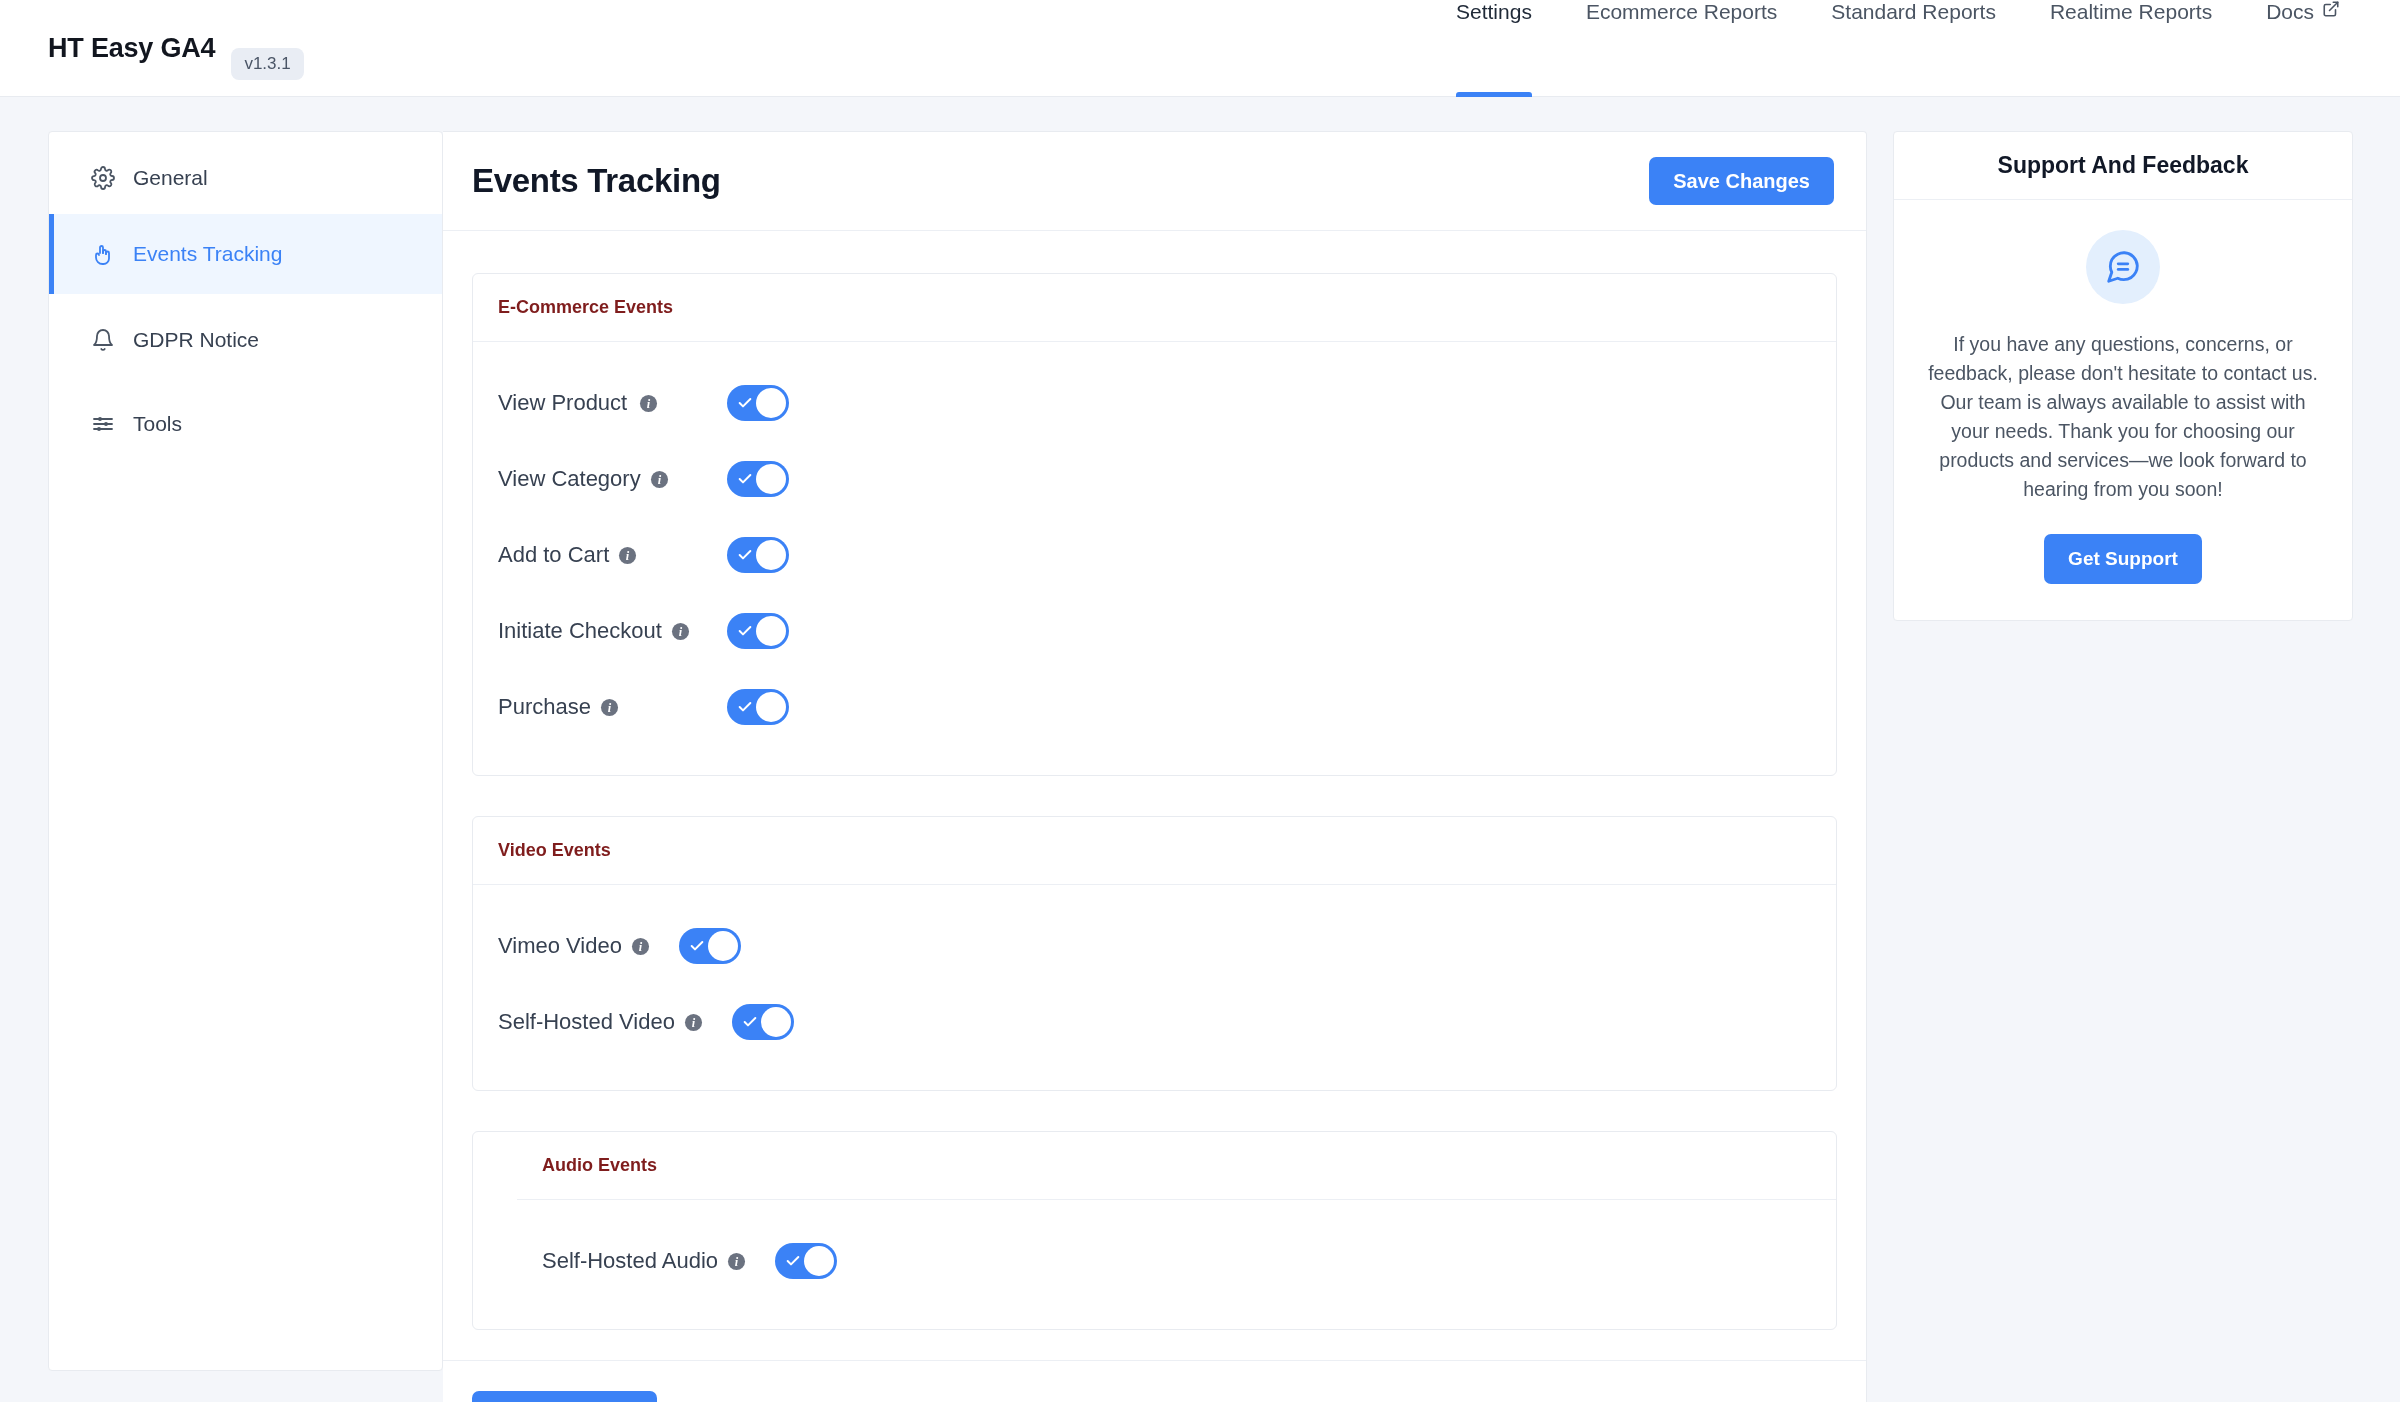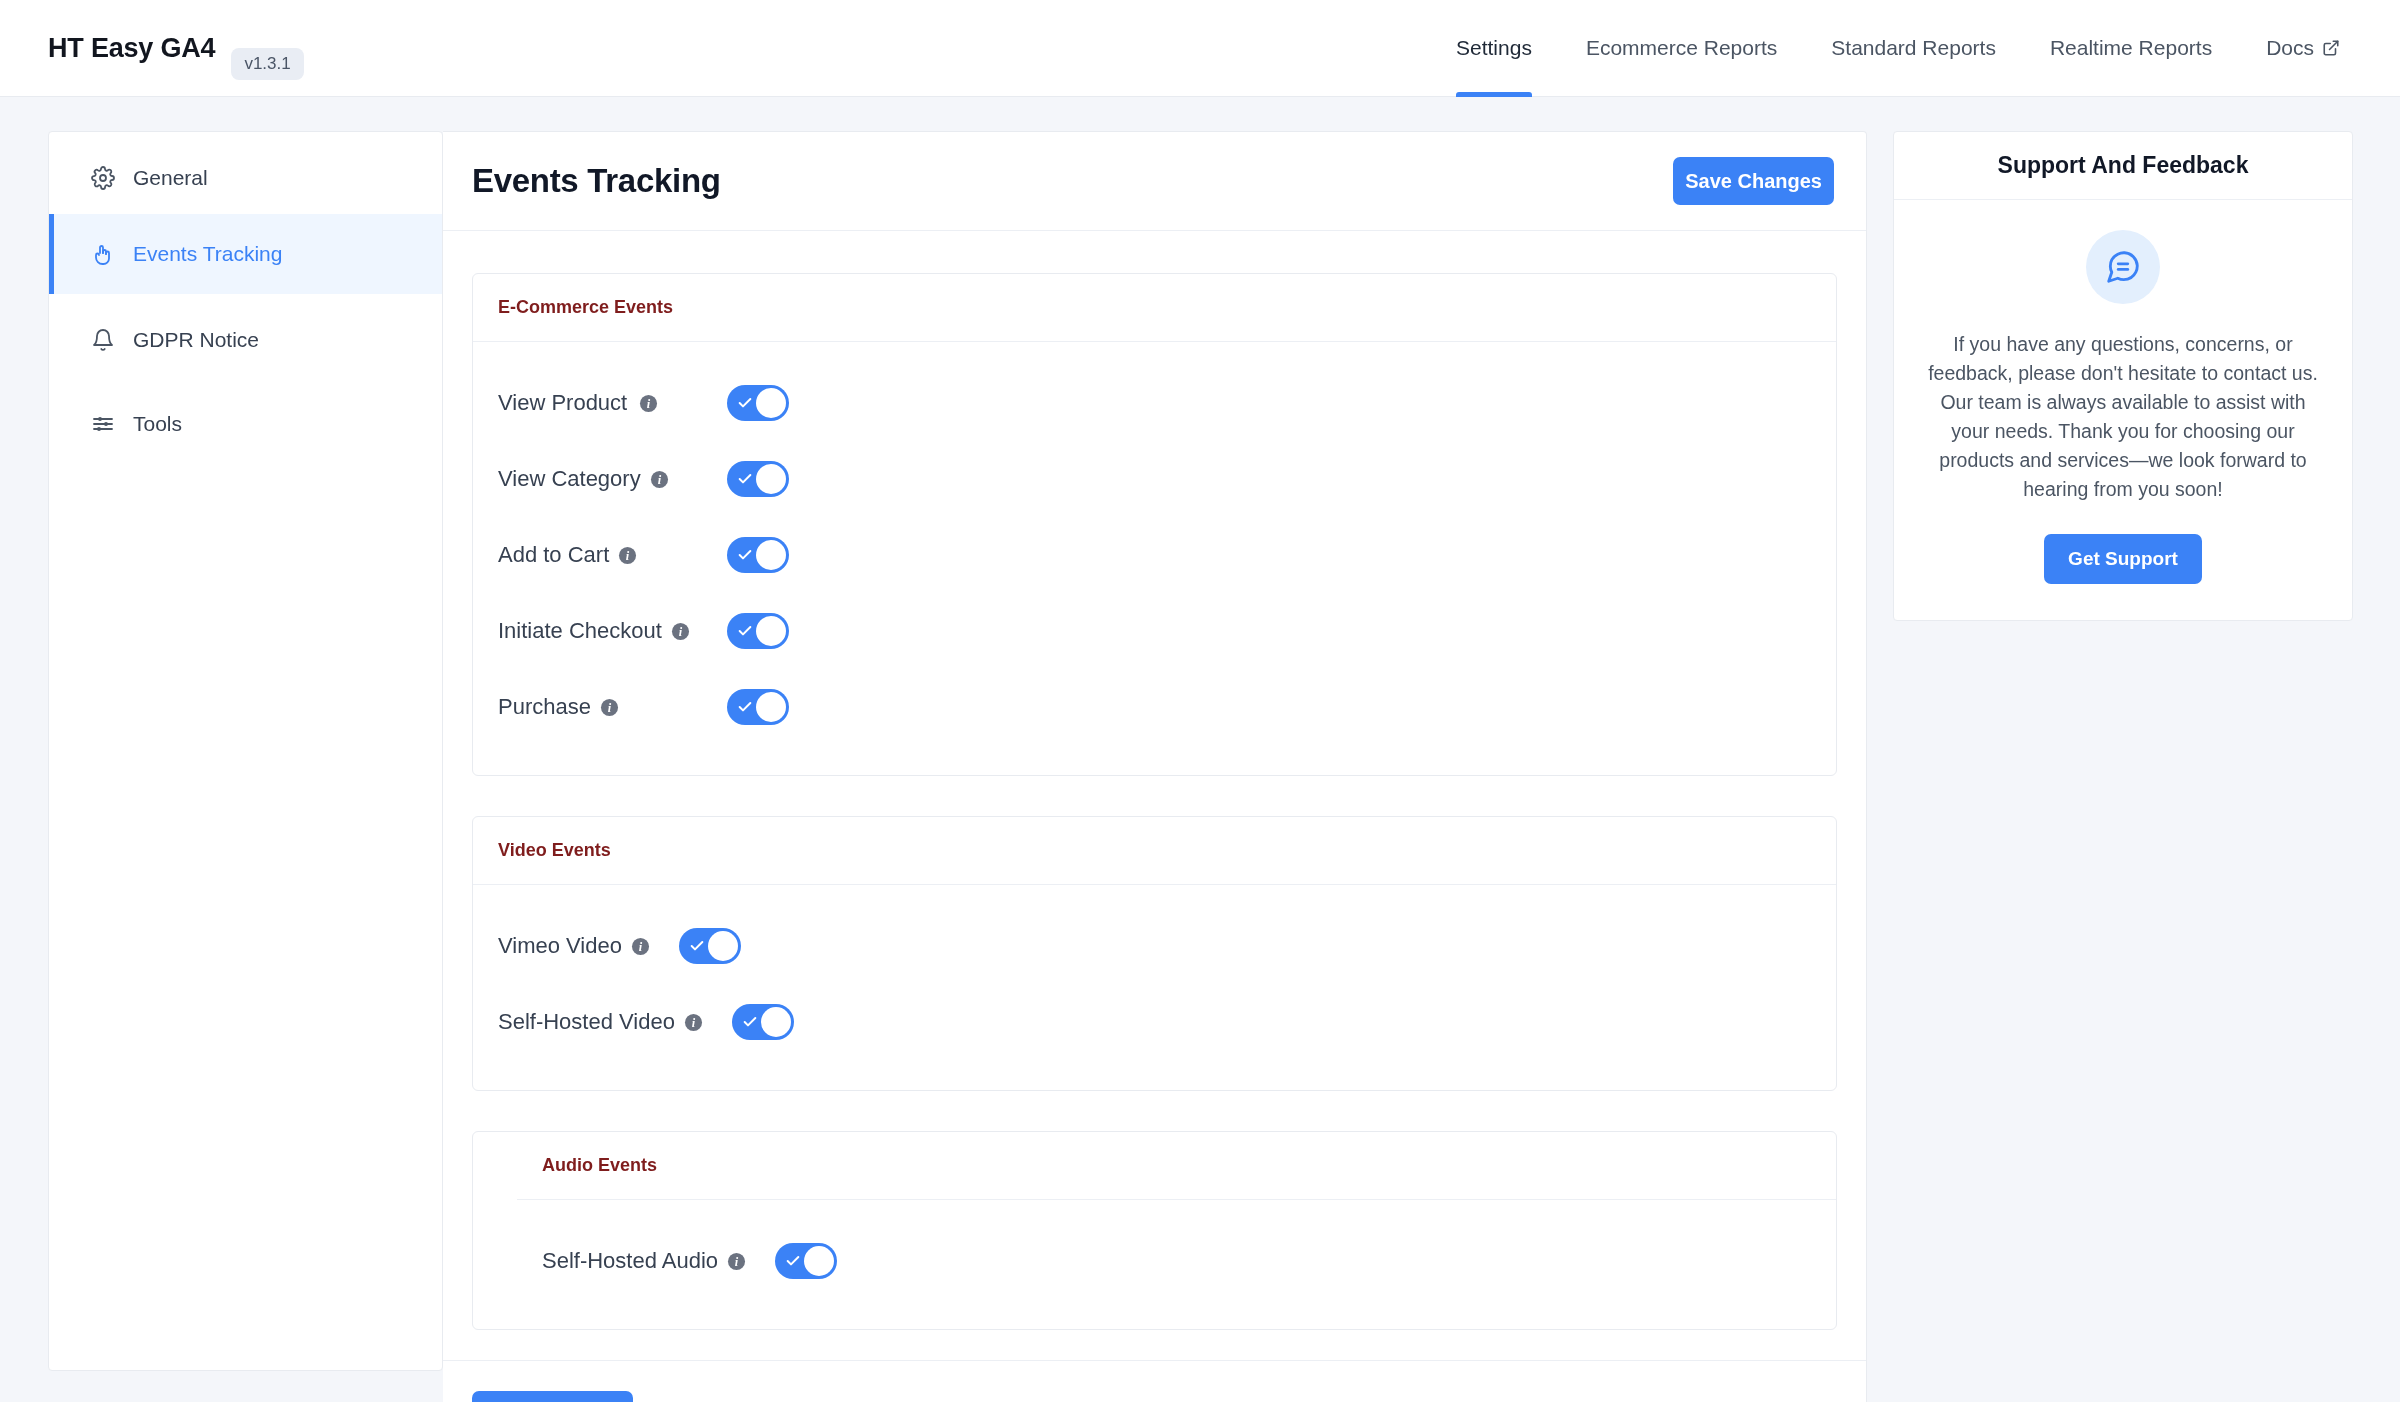--- a/index.html
+++ b/index.html
@@ -18,21 +18,21 @@
     display: flex; align-items: center;
   }
   .brand-wrap { display: flex; align-items: center; gap: 16px; margin-left: 48px; }
   .brand-title { font-size: 27px; font-weight: bold; color: #12161f; letter-spacing: -0.2px; }
   .version-badge {
     background: #e9edf4; color: #4a5566; font-size: 17px;
     padding: 7px 13px 8px; border-radius: 8px; line-height: 1; margin-top: 31px;
   }
   .topnav { margin-left: auto; display: flex; align-items: stretch; height: 97px; }
   .topnav-item {
-    position: relative; display: flex; align-items: center; gap: 8px;
+    position: relative; display: flex; gap: 8px;
     padding: 0 27px; font-size: 21px; color: #4b5563; height: 97px;
     cursor: pointer; white-space: nowrap;
   }
   .topnav-item:last-child { padding-right: 60px; }
   .topnav-item.active { color: #1f2937; }
   .topnav-item.active::after {
     content: ""; position: absolute; left: 27px; right: 27px; bottom: 0;
     height: 5px; background: #3b82f6; border-radius: 3px 3px 0 0;
   }
   .ext-icon { display: inline-flex; width: 18px; height: 18px; }
@@ -60,21 +60,21 @@
     border-left: none; border-radius: 0 4px 4px 0; min-height: 1240px;
   }
   .main-head {
     height: 99px; display: flex; align-items: center;
     padding: 0 32px 0 29px; border-bottom: 1px solid #eceff4;
   }
   .page-title { font-size: 33px; font-weight: bold; color: #111827; letter-spacing: -0.3px; }
   .btn-primary {
     background: #3b82f6; color: #ffffff; border: none; border-radius: 7px;
     font-family: "Liberation Sans", sans-serif; font-size: 20px; font-weight: bold;
-    padding: 14px 12px; cursor: pointer; line-height: 1;
+    padding: 14px 24px; cursor: pointer; line-height: 1;
   }
   .head-save { margin-left: auto; }
 
   .main-body { padding: 42px 29px 0 29px; }
 
   .card {
     border: 1px solid #e8ebf0; border-radius: 6px; background: #ffffff;
     margin-bottom: 40px; overflow: hidden;
   }
   .card-head {

